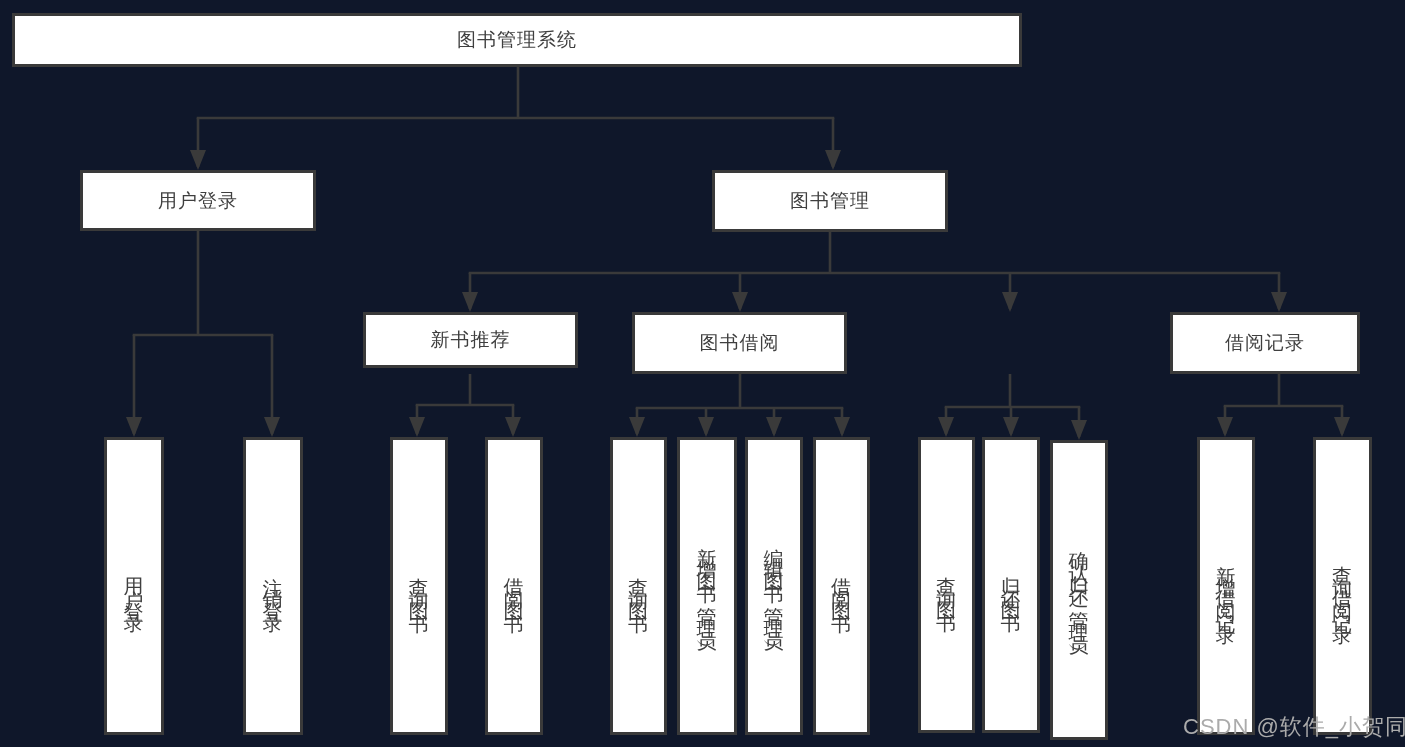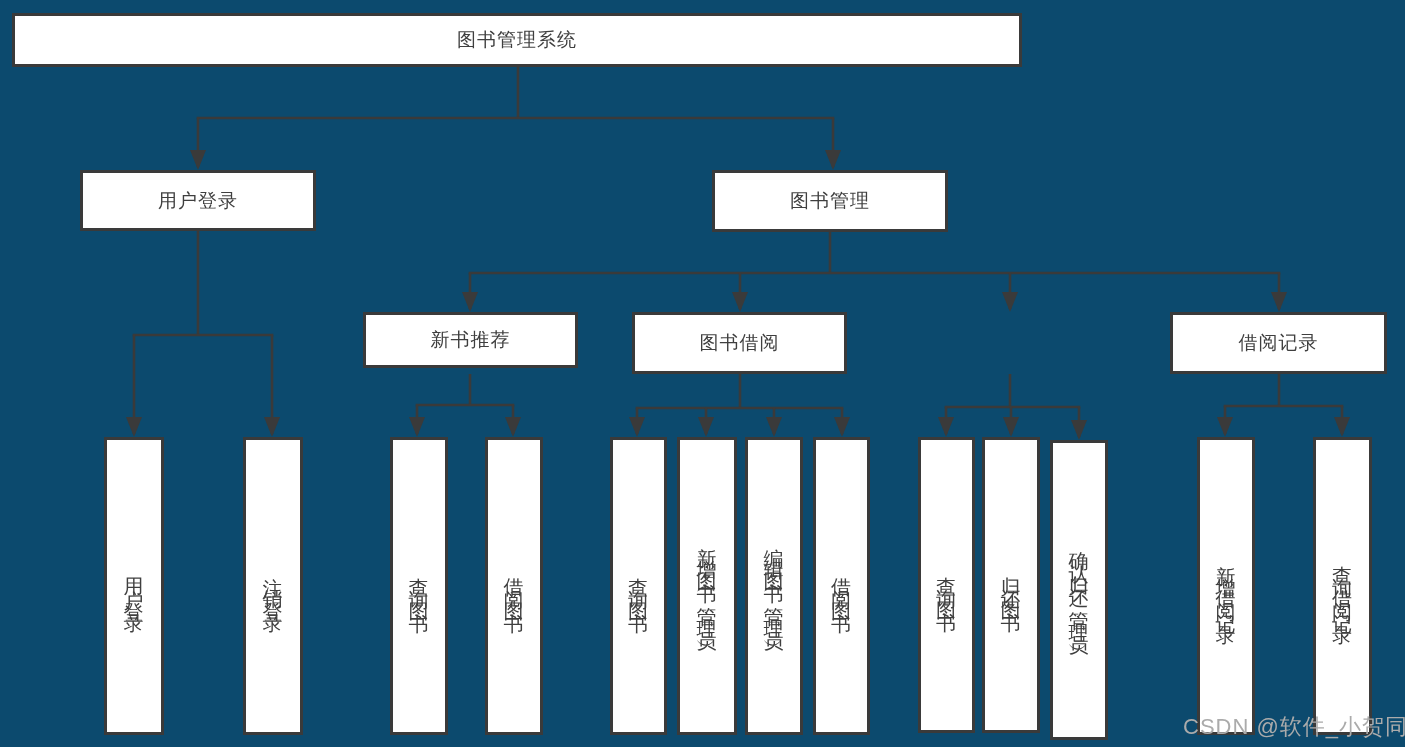--- a/index.html
+++ b/index.html
@@ -5,21 +5,21 @@
   :root{
     --line:#3a3a3a;
     --text:#3f3f3f;
     --wm:#ababab;
   }
   html,body{margin:0;padding:0;background:#fff;}
   body{font-family:"Liberation Sans","DejaVu Sans",sans-serif;}
   #canvas{
     position:relative;
     width:1405px;height:747px;
-    background:#0c4a6e;
+    background:#0f172a;
     overflow:hidden;
   }
   #wires{position:absolute;left:0;top:0;width:1405px;height:747px;}
   .node{
     position:absolute;
     box-sizing:border-box;
     border:3px solid var(--line);
     background:#fff;
     display:flex;
     align-items:center;
@@ -117,21 +117,21 @@
   <div class="node hnode" style="left:712px;top:170px;width:236px;height:62px;">
     <span>图书管理</span>
   </div>
 
   <div class="node hnode" style="left:363px;top:312px;width:215px;height:56px;">
     <span>新书推荐</span>
   </div>
   <div class="node hnode" style="left:632px;top:312px;width:215px;height:62px;">
     <span>图书借阅</span>
   </div>
-  <div class="node hnode" style="left:1170px;top:312px;width:217px;height:62px;align-items:center;">
+  <div class="node hnode" style="left:1170px;top:312px;width:190px;height:62px;align-items:center;">
     <span>借阅记录</span>
   </div>
 
   <div class="node vnode" style="left:104px;top:437px;width:60px;height:298px;">
     <span class="vtext">用户登录</span>
   </div>
   <div class="node vnode" style="left:243px;top:437px;width:60px;height:298px;">
     <span class="vtext">注销登录</span>
   </div>
 

